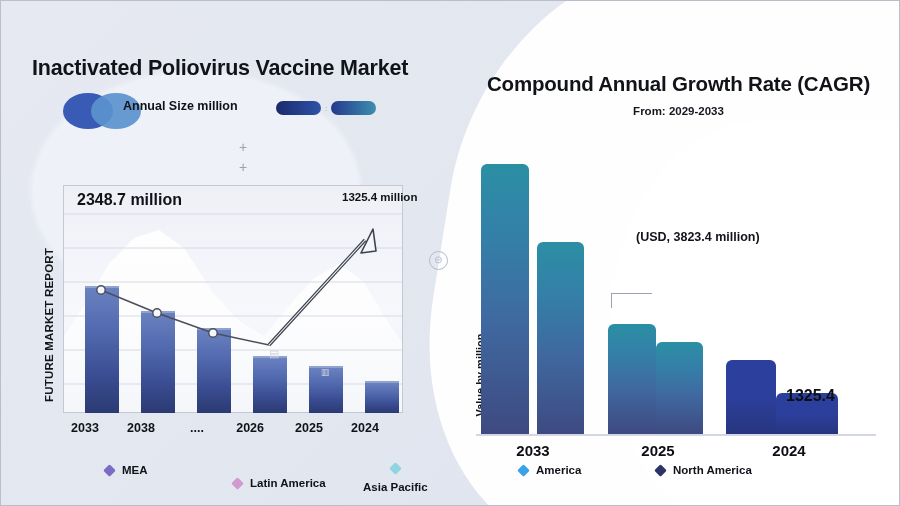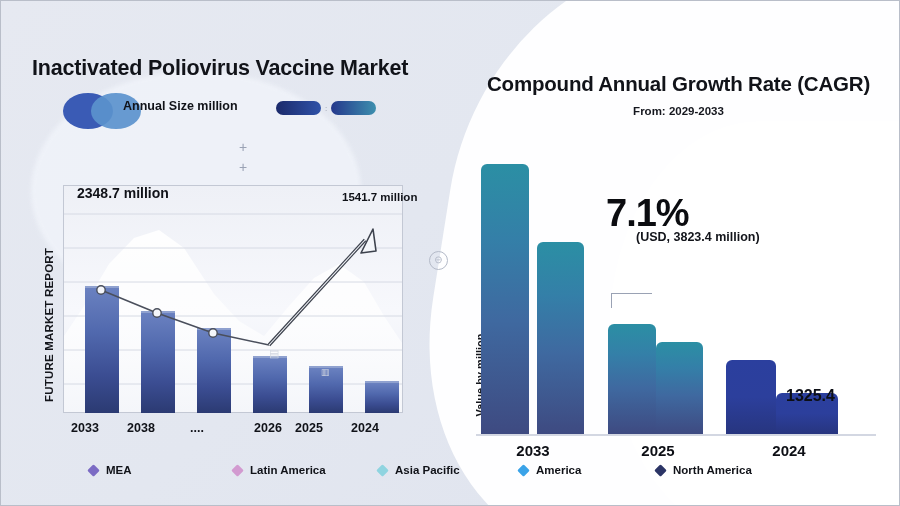--- a/index.html
+++ b/index.html
@@ -66,21 +66,21 @@
     font-size:11.5px;font-weight:bold;color:#14161c;letter-spacing:.2px;
     text-align:center;
   }
 
   .plot{
     position:absolute;left:62px;top:184px;width:340px;height:228px;
     background:linear-gradient(180deg,#eef0f6 0%,#f7f8fc 55%,#eceff6 100%);
     border:1px solid #c3c8d4;box-sizing:border-box;overflow:hidden;
   }
 
-  .val-left{position:absolute;left:76px;top:184px;font-size:14px;font-weight:bold;color:#101218;}
+  .val-left{position:absolute;left:76px;top:190px;font-size:16px;font-weight:bold;color:#101218;}
   .val-right{position:absolute;left:341px;top:190px;font-size:11.5px;font-weight:bold;color:#101218;}
 
   .bars-left{position:absolute;left:62px;top:184px;width:340px;height:228px;}
   .bar-l{
     position:absolute;bottom:0;width:34px;
     background:linear-gradient(180deg,#6a81c0 0%,#5169ae 35%,#3b4d92 70%,#2b3a72 100%);
     border-top:2px solid #8fa1cf;
   }
   .xlab-left{position:absolute;top:420px;font-size:12.5px;font-weight:bold;color:#101218;text-align:center;width:46px;}
 
@@ -173,21 +173,21 @@
           <line x1="0" y1="62" x2="340" y2="62"></line>
           <line x1="0" y1="96" x2="340" y2="96"></line>
           <line x1="0" y1="130" x2="340" y2="130"></line>
           <line x1="0" y1="164" x2="340" y2="164"></line>
           <line x1="0" y1="198" x2="340" y2="198"></line>
         </g>
       </svg>
     </div>
 
     <div class="val-left">2348.7 million</div>
-    <div class="val-right">1541.7 million</div>
+    <div class="val-right">1325.4 million</div>
 
     <div class="bars-left">
       <div class="bar-l" style="left:22px;height:125px;"></div>
       <div class="bar-l" style="left:78px;height:100px;"></div>
       <div class="bar-l" style="left:134px;height:83px;"></div>
       <div class="bar-l" style="left:190px;height:55px;"></div>
       <div class="bar-l" style="left:246px;height:45px;"></div>
       <div class="bar-l" style="left:302px;height:30px;"></div>
     </div>
 
@@ -202,31 +202,30 @@
     </svg>
 
     <div class="mini-ic" style="left:268px;top:346px;">▤</div>
     <div class="mini-ic" style="left:320px;top:366px;font-size:9px;">▥</div>
 
     <div class="circle-ic">⊖</div>
 
     <div class="xlab-left" style="left:61px;">2033</div>
     <div class="xlab-left" style="left:117px;">2038</div>
     <div class="xlab-left" style="left:173px;">....</div>
-    <div class="xlab-left" style="left:244px;">2026</div>
+    <div class="xlab-left" style="left:217px;text-align:right;">2026</div>
     <div class="xlab-left" style="left:285px;">2025</div>
     <div class="xlab-left" style="left:341px;">2024</div>
   </div>
 
   <div class="right-panel">
 
     <div class="title-right">Compound Annual Growth Rate (CAGR)</div>
     <div class="subtitle-right">From: 2029-2033</div>
 
-    <div class="cagr">7.1%</div>
     <div class="cagr-sub">(USD, 3823.4 million)</div>
     <div class="bracket"></div>
 
     <div class="ylabel-right">Value by million</div>
 
     <div class="axis-right"></div>
 
     <div class="bar-r grad-teal" style="left:25px;width:48px;height:270px;"></div>
     <div class="bar-r grad-teal" style="left:81px;width:47px;height:192px;"></div>
 
@@ -237,29 +236,29 @@
     <div class="bar-r grad-blue" style="left:320px;width:62px;height:41px;"></div>
 
     <div class="value-label" style="left:330px;">1325.4</div>
 
     <div class="xlab-right" style="left:32px;">2033</div>
     <div class="xlab-right" style="left:157px;">2025</div>
     <div class="xlab-right" style="left:288px;">2024</div>
   </div>
 
   <div class="legend">
-    <div class="legend-item" style="left:88px;">
+    <div class="legend-item" style="left:104px;">
       <span class="dia" style="background:#7b6bc4;"></span>
       <span class="legend-label">MEA</span>
     </div>
-    <div class="legend-item" style="left:232px;">
+    <div class="legend-item" style="left:232px;margin-top:13px;">
       <span class="dia" style="background:#d29ad0;"></span>
       <span class="legend-label">Latin America</span>
     </div>
-    <div class="legend-item" style="left:377px;">
+    <div class="legend-item" style="left:362px;flex-direction:column;">
       <span class="dia" style="background:#8fd4e0;"></span>
       <span class="legend-label">Asia Pacific</span>
     </div>
     <div class="legend-item" style="left:518px;">
       <span class="dia" style="background:#3aa3e8;"></span>
       <span class="legend-label">America</span>
     </div>
     <div class="legend-item" style="left:655px;">
       <span class="dia" style="background:#2c3566;"></span>
       <span class="legend-label">North America</span>

